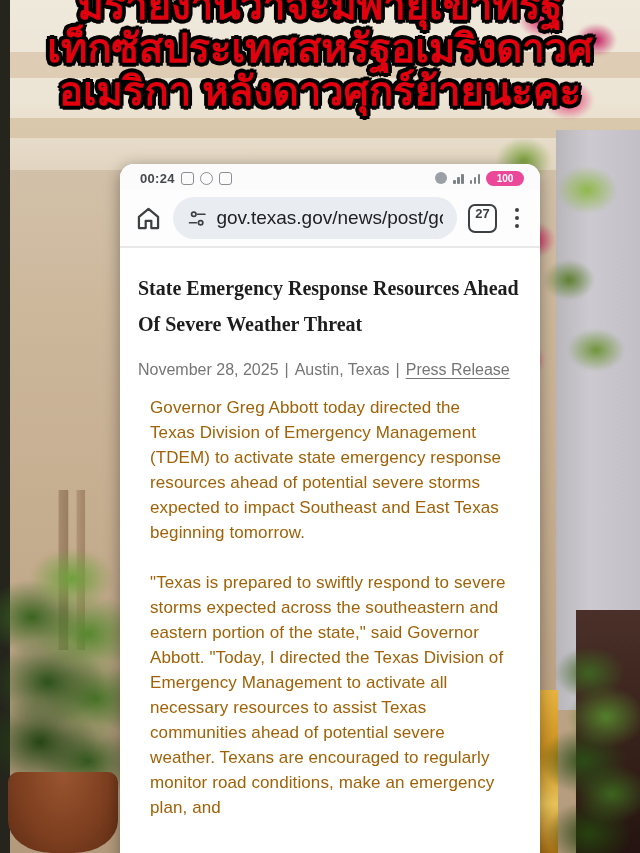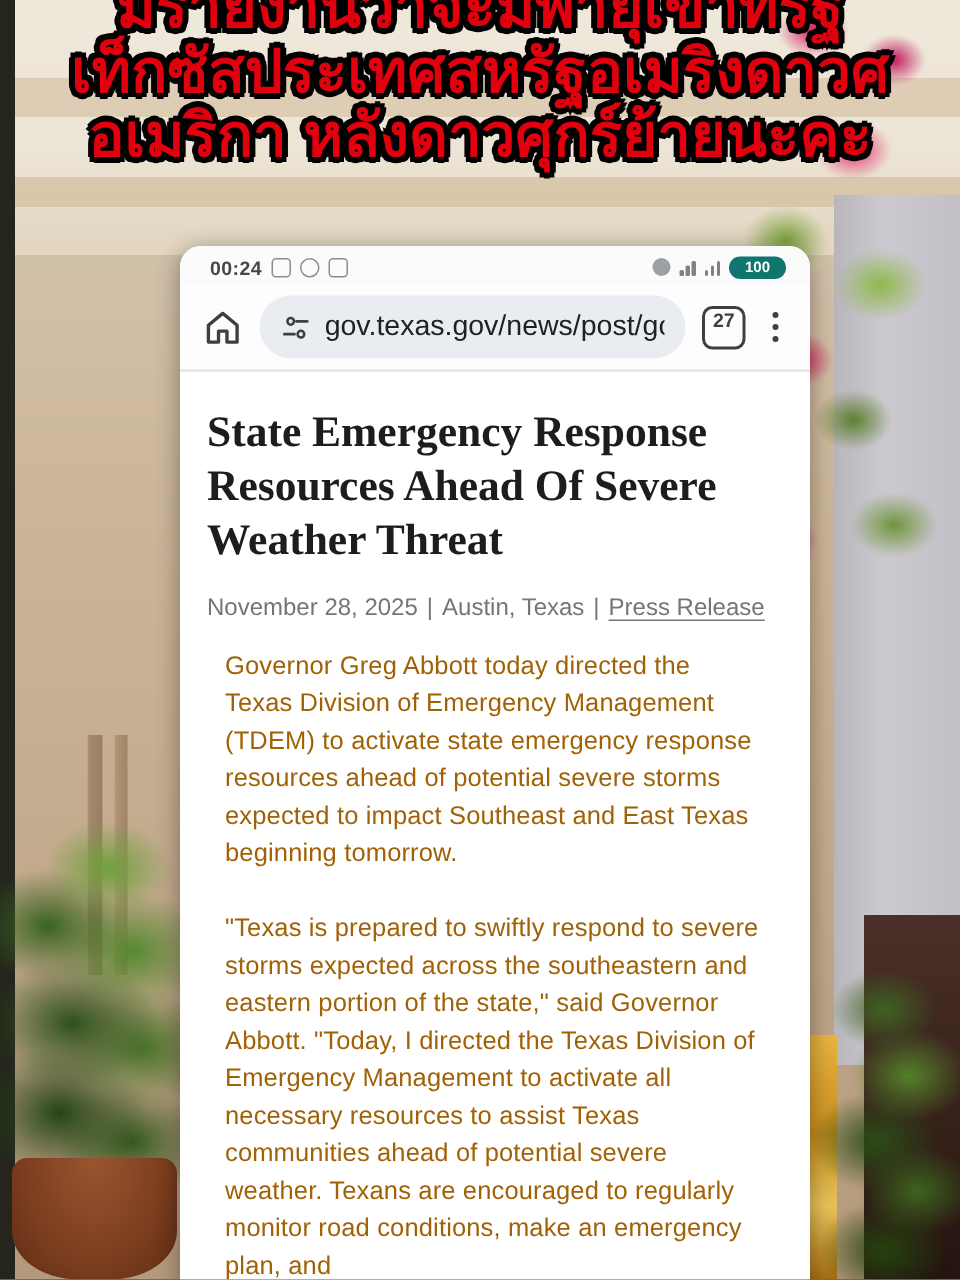--- a/index.html
+++ b/index.html
@@ -85,37 +85,37 @@
     padding:2px 16px 0 20px;background:#fbfbfc;color:#45484d;}
   .sb-left{display:flex;align-items:center;gap:6px;}
   .sb-time{font-size:13px;font-weight:600;letter-spacing:.3px;}
   .sb-mini{width:11px;height:11px;border:1.6px solid #8a8f94;border-radius:3px;display:inline-block;}
   .sb-mini.round{border-radius:50%;}
   .sb-right{display:flex;align-items:center;gap:6px;}
   .sb-dot{width:12px;height:12px;border-radius:50%;background:#9aa0a6;}
   .sig{display:inline-flex;align-items:flex-end;gap:1.5px;height:11px;}
   .sig i{display:block;width:2.5px;background:#7d8287;border-radius:1px;}
   .sig i:nth-child(1){height:4px;} .sig i:nth-child(2){height:7px;} .sig i:nth-child(3){height:10px;}
-  .battery{min-width:30px;height:15px;background:#0f766e;border-radius:8px;color:#fff;
+  .battery{min-width:30px;height:15px;background:#ec4899;border-radius:8px;color:#fff;
     font-size:10px;font-weight:700;display:flex;align-items:center;justify-content:center;padding:0 4px;}
 
   .toolbar{height:56px;display:flex;align-items:center;gap:11px;padding:0 14px;background:#fdfdfd;}
   .home-btn{flex:0 0 auto;width:28px;height:28px;display:flex;align-items:center;justify-content:center;}
   .omnibox{flex:1 1 auto;height:42px;background:#e9ecf0;border-radius:22px;display:flex;
     align-items:center;gap:9px;padding:0 14px;min-width:0;}
   .url{font-size:19px;color:#202124;white-space:nowrap;overflow:hidden;}
   .tab-btn{flex:0 0 auto;width:25px;height:25px;border:2.6px solid #3c4043;border-radius:7px;
     display:flex;justify-content:center;font-size:13px;font-weight:700;color:#3c4043;}
   .menu-btn{flex:0 0 auto;width:14px;display:flex;flex-direction:column;align-items:center;gap:3.5px;padding:0 2px;}
   .menu-btn i{width:4.2px;height:4.2px;border-radius:50%;background:#3c4043;}
   .chrome-divider{height:2px;background:#e8e8e8;}
 
   .article{padding:14px 20px 0 18px;background:#fff;}
   .title{font-family:"Liberation Serif",serif;font-weight:700;color:#1d1d1d;
-    font-size:29px;line-height:36px;margin:8px 0 14px;}
+    font-size:20px;line-height:36px;margin:8px 0 14px;}
   .meta{font-size:16px;line-height:27px;color:#757575;margin:0 0 12px;}
   .meta .sep{margin:0 6px;}
   .meta a{color:#757575;text-decoration:underline;text-underline-offset:3px;cursor:pointer;}
   .article p{font-size:17px;line-height:25px;color:#a16207;letter-spacing:.1px;margin:0 12px 25px;}
 </style>
 </head>
 <body>
 
 <div class="stage">
 

